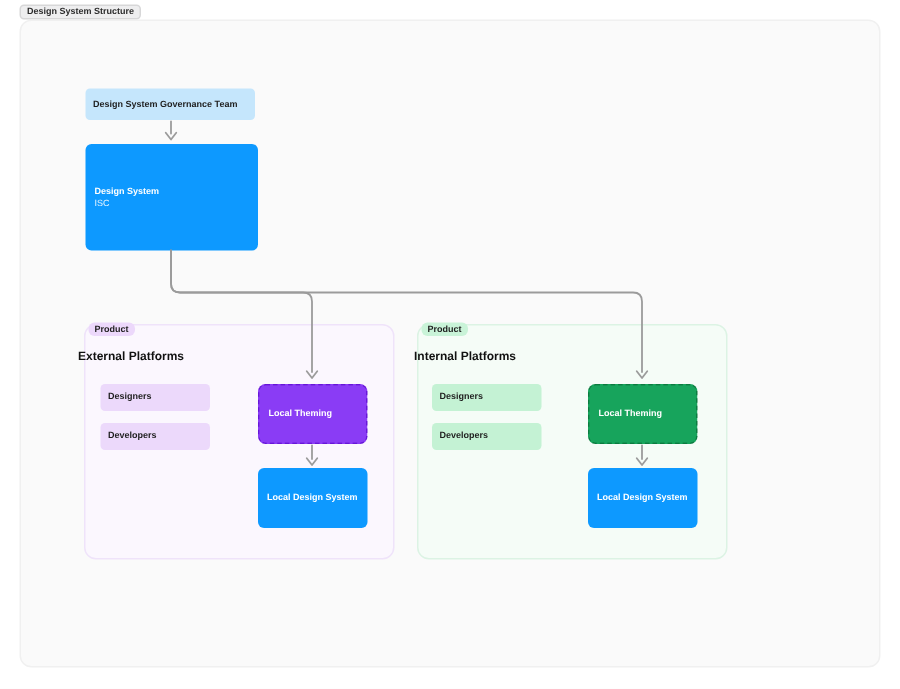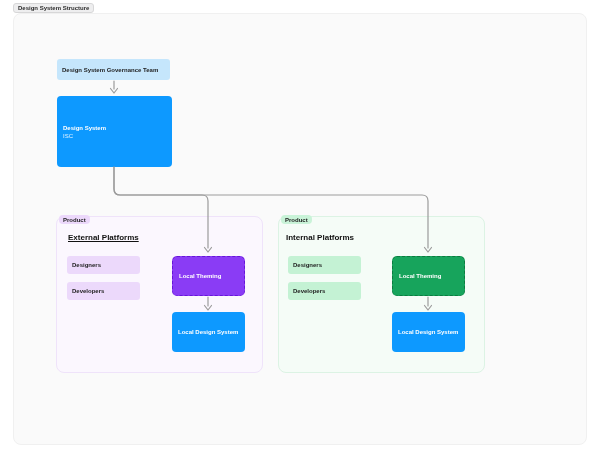--- a/index.html
+++ b/index.html
@@ -35,22 +35,22 @@
   .group{border-radius:8px;}
   .group--purple{left:56px;top:216px;width:207px;height:157px;background:#fbf7fe;border:1px solid #efe3fa;}
   .group--green {left:278px;top:216px;width:207px;height:157px;background:#f5fcf7;border:1px solid #dcf3e4;}
   .badge{
     top:215px;height:9px;padding:0 4px;display:flex;align-items:center;
     border-radius:4px;font-size:6px;font-weight:700;color:#1e1e1e;white-space:nowrap;
   }
   .badge--purple{left:59px;background:#ecd8fb;}
   .badge--green {left:281px;background:#c9f3d8;}
   .heading{font-size:8px;font-weight:700;color:#111111;white-space:nowrap;}
-  .heading--ext{left:68px;top:233px;text-decoration:underline;}
-  .heading--int{left:286px;top:233px;}
+  .heading--ext{left:52px;top:233px;}
+  .heading--int{left:276px;top:233px;}
   .role{
     width:73px;height:18px;border-radius:3px;display:flex;align-items:center;
     padding-left:5px;font-size:6px;font-weight:700;color:#1e1e1e;
   }
   .role--purple{background:#ecd9fb;}
   .role--green{background:#c4f2d4;}
   .theming{
     width:73px;height:40px;border-radius:5px;display:flex;align-items:center;
     padding-left:6px;font-size:6px;font-weight:700;color:#ffffff;
   }

